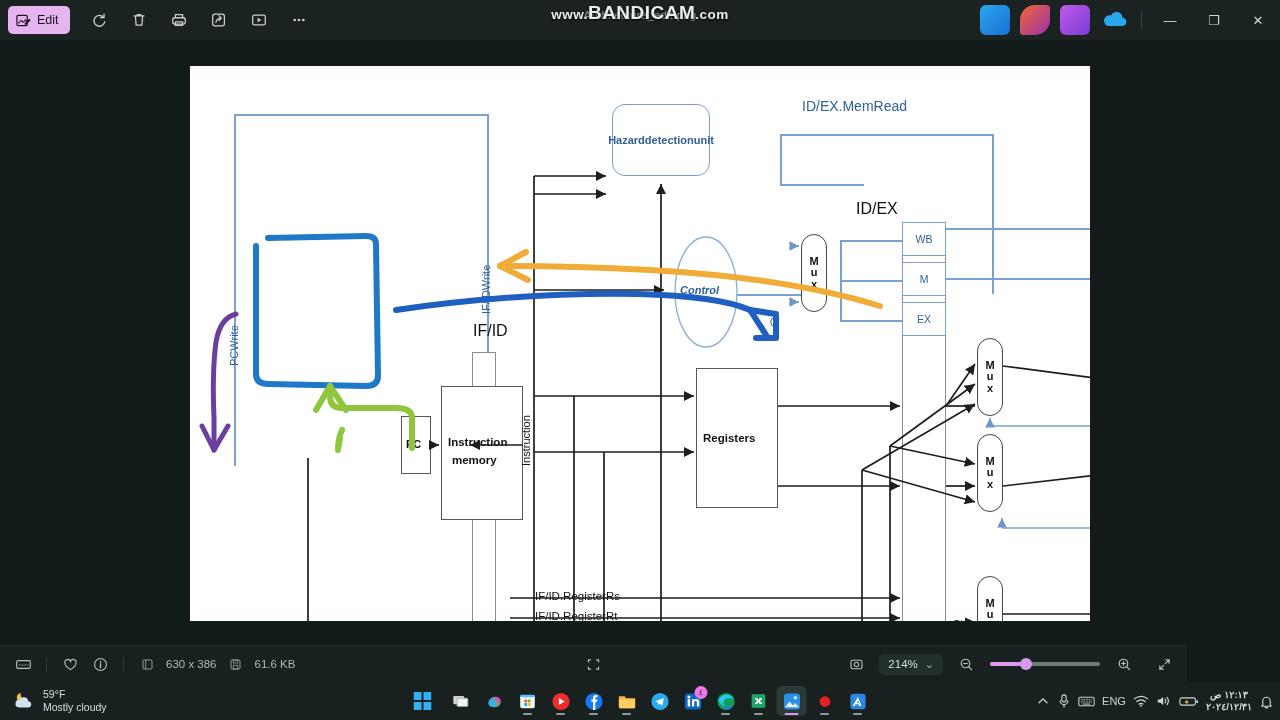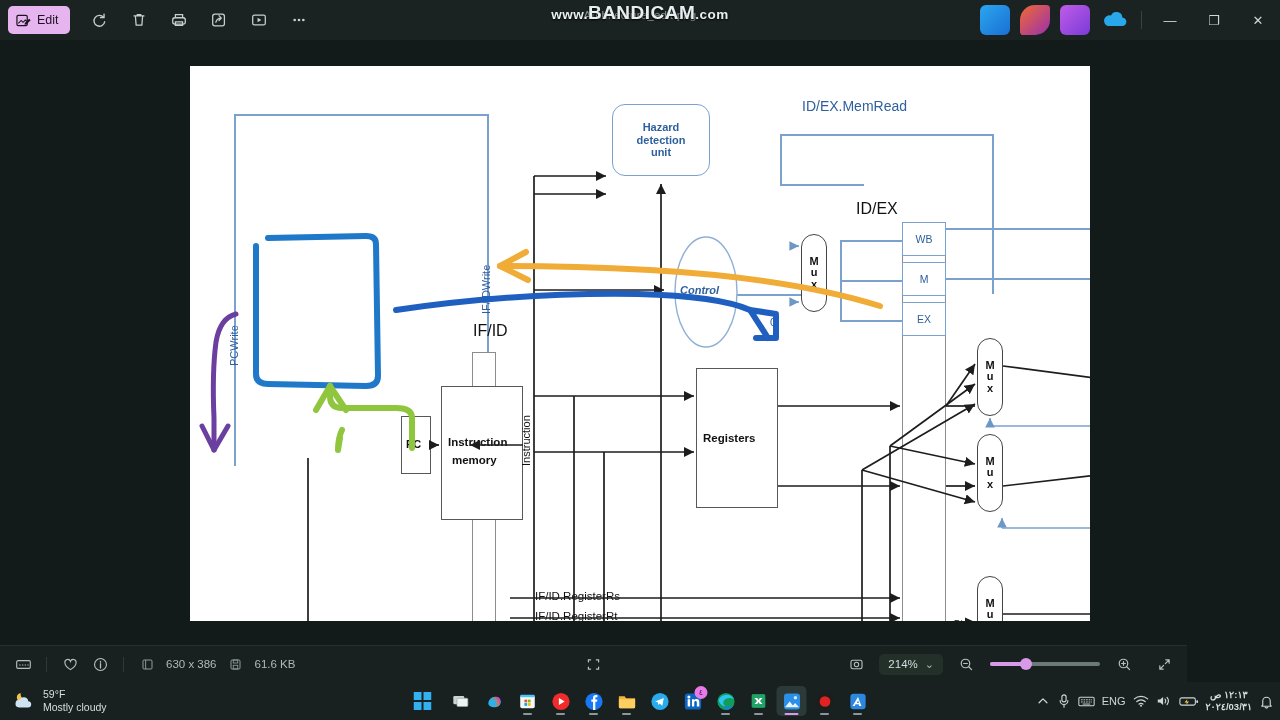--- a/index.html
+++ b/index.html
@@ -81,21 +81,21 @@
   .pipereg{
     position:absolute; border:1.3px solid #8d8d8d; background:#fff;
   }
   .segbox{
     position:absolute; border:1.2px solid #7ba2cf; background:#fff;
     display:flex; align-items:center; justify-content:center;
     font-size:10.5px; color:#2e5f9e;
   }
   .roundbox{
     position:absolute; border:1.4px solid #7ba2cf; border-radius:13px; background:#fff;
-    display:flex; flex-direction:column; align-items:center; justify-content:center;
+    display:flex; flex-direction:row; align-items:center; justify-content:center;
     font-size:11px; font-weight:bold; color:#2e5f9e; line-height:1.18; text-align:center;
   }
   .vert{ transform:rotate(-90deg); transform-origin:left top; }
   .tiny{ font-size:8.5px; }
 
   
   #statusbar{
     position:absolute; left:0; top:645px; width:1187px; height:37px;
     background:#18211f; display:flex; align-items:center;
     border-top:1px solid #22302e;
@@ -662,21 +662,21 @@
     </div>
     <div class="tray-ico">
       <svg width="20" height="13" viewBox="0 0 22 14">
           <rect x="1" y="3" width="17" height="8" rx="2" fill="none" stroke="#cfd6d8" stroke-width="1.2"></rect>
           <rect x="19" y="5.6" width="2" height="3" rx=".8" fill="#cfd6d8"></rect>
           <path d="M9.2 4.4L6 8.2h2.6l-.8 2.6L11 7h-2.4z" fill="#f2d04a"></path>
         </svg>
     </div>
     <div id="clock">
       <div>١٢:١٣ ص</div>
-      <div>٢٠٢٤/03/٣١</div>
+      <div>٢٠٢٤/١٢/٣١</div>
     </div>
     <div class="tray-ico">
       <svg width="15" height="15" viewBox="0 0 16 16">
           <path d="M4 11.6V7.4a4 4 0 0 1 8 0v4.2l1 1.4H3z" fill="none" stroke="#cfd6d8" stroke-width="1.2" stroke-linejoin="round"></path>
           <path d="M6.6 14.2a1.6 1.6 0 0 0 2.8 0" fill="none" stroke="#cfd6d8" stroke-width="1.2" stroke-linecap="round"></path>
         </svg>
     </div>
   </div>
 </div>
 

